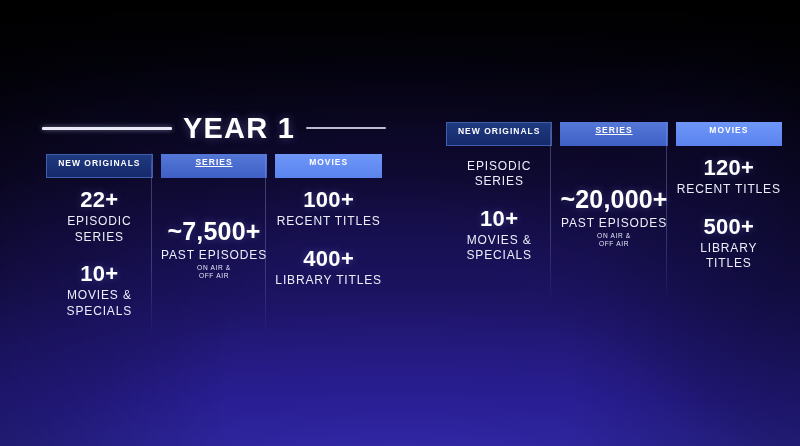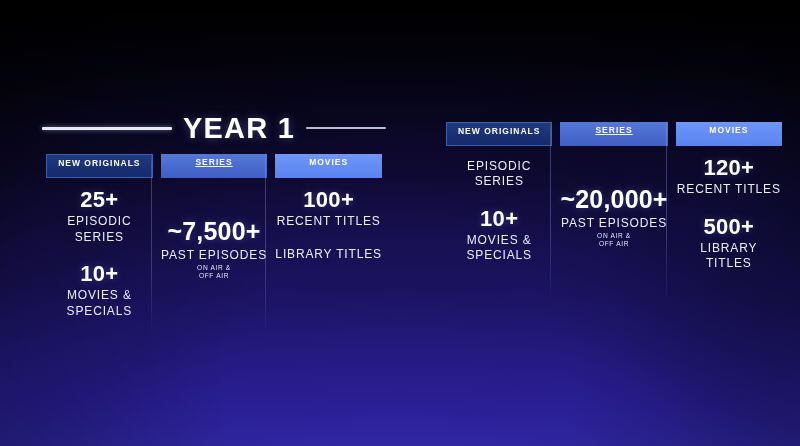--- a/index.html
+++ b/index.html
@@ -245,21 +245,21 @@
           <div class="year-head">
             <div class="rule rule-left"></div>
             <div class="year-title">YEAR 1</div>
             <div class="rule rule-right"></div>
           </div>
           <div class="cols">
             <div class="col">
               <div class="col-header hdr-new-originals">NEW ORIGINALS</div>
               <div class="col-body">
                 <div class="stat">
-                  <div class="stat-value">25+</div>
+                  <div class="stat-value">22+</div>
                   <div class="stat-label">EPISODIC SERIES</div>
                 </div>
                 <div class="stat">
                   <div class="stat-value">10+</div>
                   <div class="stat-label">MOVIES &amp;
 SPECIALS</div>
                 </div>
               </div>
             </div>
             <div class="col">
@@ -274,20 +274,21 @@
               </div>
             </div>
             <div class="col">
               <div class="col-header hdr-movies">MOVIES</div>
               <div class="col-body">
                 <div class="stat">
                   <div class="stat-value">100+</div>
                   <div class="stat-label">RECENT TITLES</div>
                 </div>
                 <div class="stat">
+                  <div class="stat-value">400+</div>
                   <div class="stat-label">LIBRARY TITLES</div>
                 </div>
               </div>
             </div>
           </div>
         </div>
         <div class="panel">
           <div class="cols">
             <div class="col">
               <div class="col-header hdr-new-originals">NEW ORIGINALS</div>

